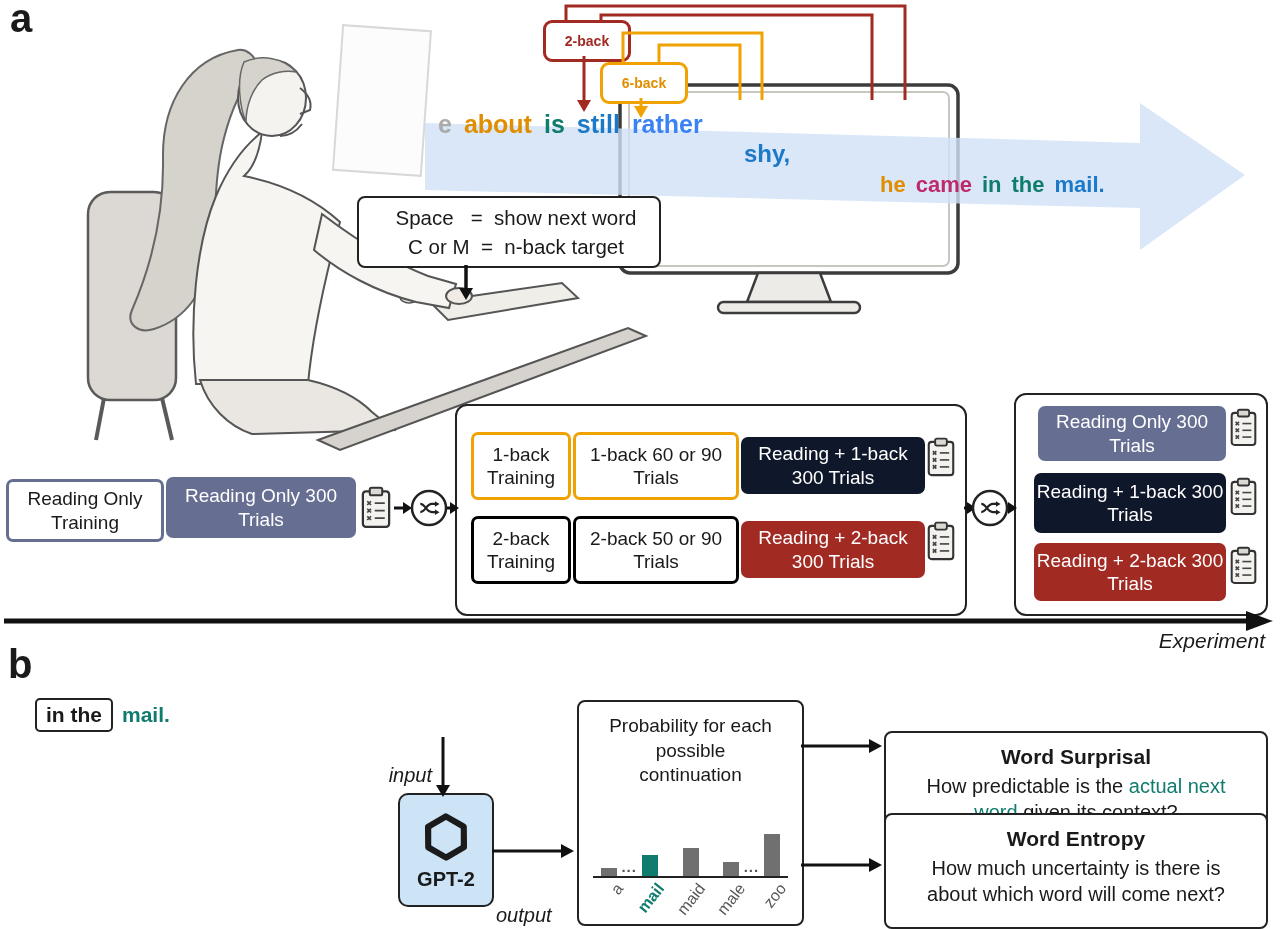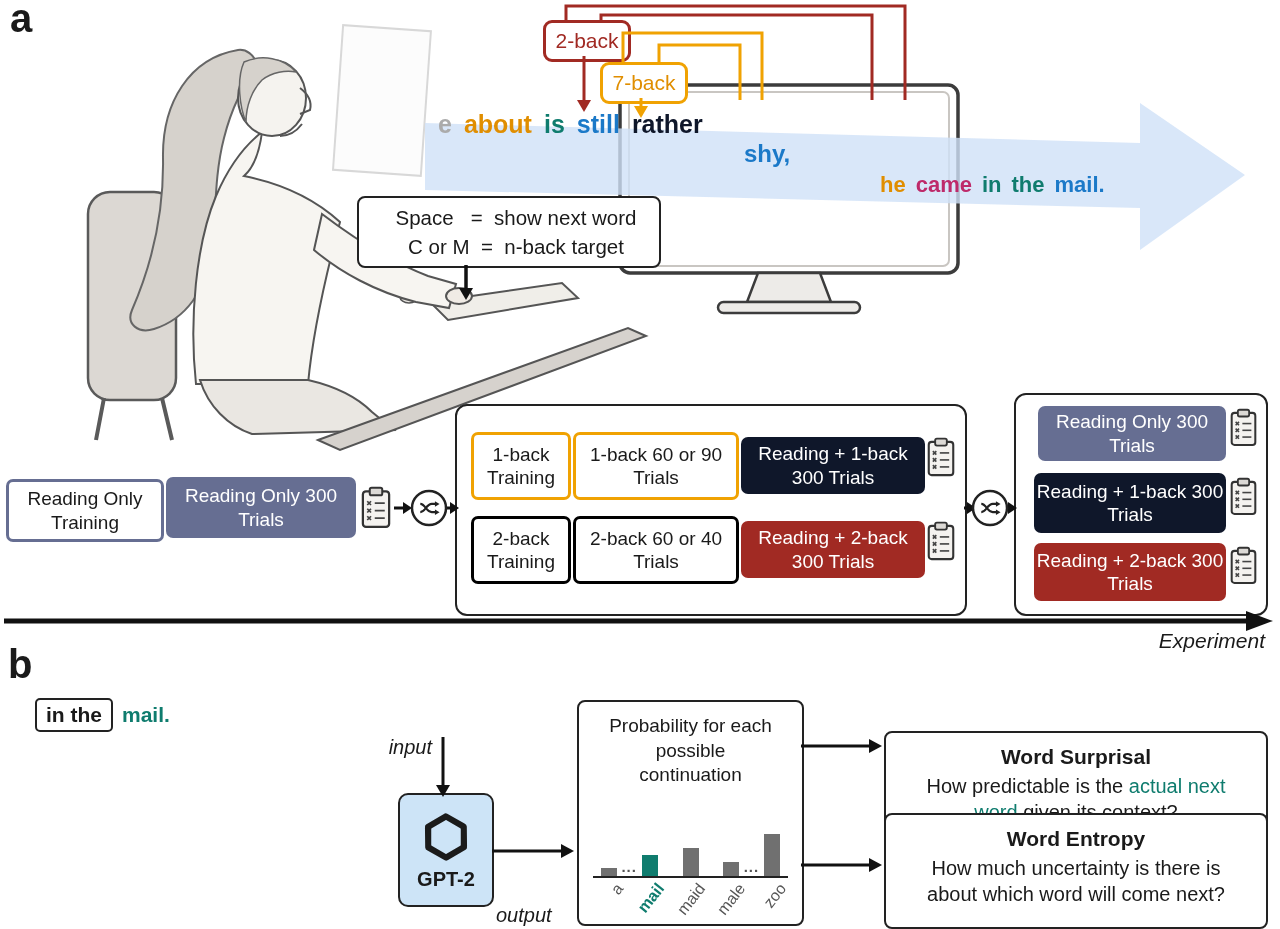--- a/index.html
+++ b/index.html
@@ -8,21 +8,21 @@
   svg.layer{position:absolute;left:0;top:0;pointer-events:none;}
   #bg-svg{z-index:0;}
   #fg-svg{z-index:3;}
   .abs{position:absolute;}
   .panel-label{position:absolute;font-size:40px;font-weight:bold;z-index:2;}
   #label-a{left:10px;top:-4px;}
   #label-b{left:8px;top:642px;}
 
   
   .nback-tag{position:absolute;display:flex;align-items:center;justify-content:center;
-             font-weight:normal;font-size:21px;background:#fff;border-radius:9px;z-index:2;}
+             font-weight:bold;font-size:14px;background:#fff;border-radius:9px;z-index:2;}
   #twoback-tag{left:543px;top:20px;width:82px;height:36px;border:3.5px solid #A12A23;color:#A12A23;}
   #oneback-tag{left:600px;top:62px;width:82px;height:36px;border:3.5px solid #F0A202;color:#E08E00;}
 
   
   .words{position:absolute;display:flex;font-weight:bold;z-index:2;white-space:nowrap;}
   #sent-left{left:438px;top:110px;font-size:25px;gap:12px;}
   #monitor-word{left:744px;top:140px;font-size:24px;}
   #sent-right{left:880px;top:172px;font-size:22px;gap:10px;}
 
   
@@ -61,21 +61,21 @@
   #experiment-label{left:1090px;top:629px;width:175px;text-align:right;font-style:italic;
                     font-size:21px;z-index:2;}
 
   
   #b-sentence{left:35px;top:698px;display:flex;align-items:center;gap:9px;
               font-size:21px;font-weight:bold;z-index:2;}
   #b-sentence .faded{color:#b5b5b5;}
   #b-sentence .boxed{border:2.5px solid #222;border-radius:5px;padding:3px 9px;}
   #b-sentence .target{color:#0F7C6E;}
   .io-label{position:absolute;font-style:italic;font-size:20px;z-index:2;}
-  #input-label{left:352px;top:736px;width:80px;text-align:right;}
+  #input-label{left:352px;top:764px;width:80px;text-align:right;}
   #output-label{left:496px;top:904px;}
   #gpt2-box{left:398px;top:793px;width:92px;height:110px;background:#cde4f7;border:2.5px solid #222;
             border-radius:10px;display:flex;flex-direction:column;align-items:center;
             justify-content:center;gap:4px;z-index:2;}
   #gpt2-label{font-weight:bold;font-size:20px;}
   #prob-box{left:577px;top:700px;width:223px;height:222px;border:2.5px solid #222;border-radius:8px;
             background:#fff;z-index:2;}
   #prob-title{position:absolute;top:12px;left:0;right:0;text-align:center;font-size:19px;line-height:1.3;}
   #prob-title span{display:inline-block;width:168px;}
   #chart-area{position:absolute;left:14px;top:112px;width:195px;height:62px;border-bottom:2px solid #222;}
@@ -154,28 +154,28 @@
       <rect x="718" y="302" width="142" height="11" rx="5.5" fill="#edebe8" stroke="#3c3c3c" stroke-width="2.5"></rect>
     </g>
 
     <polygon points="425,123 1140,143 1140,103 1245,175 1140,250 1140,208 425,190" fill="#cfe1f7" opacity="0.8"></polygon>
   </svg>
 
   <div class="panel-label" id="label-a">a</div>
   <div class="panel-label" id="label-b">b</div>
 
   <div class="nback-tag" id="twoback-tag">2-back</div>
-  <div class="nback-tag" id="oneback-tag">7-back</div>
+  <div class="nback-tag" id="oneback-tag">6-back</div>
 
   <div class="words" id="sent-left">
       <span style="color: rgb(171, 171, 171);">e</span>
       <span style="color: rgb(224, 142, 0);">about</span>
       <span style="color: rgb(15, 124, 110);">is</span>
       <span style="color: rgb(27, 121, 200);">still</span>
-      <span style="color: #0f172a;">rather</span>
+      <span style="color: #3b82f6;">rather</span>
     </div>
   <div class="words" id="monitor-word">
       <span style="color: rgb(27, 121, 200);">shy,</span>
     </div>
   <div class="words" id="sent-right">
       <span style="color: rgb(224, 142, 0);">he</span>
       <span style="color: rgb(190, 42, 106);">came</span>
       <span style="color: rgb(15, 124, 110);">in</span>
       <span style="color: rgb(15, 124, 110);">the</span>
       <span style="color: rgb(27, 121, 200);">mail.</span>
@@ -187,21 +187,21 @@
   </div>
 
   <div class="fbox slate-border" id="box-read-train">Reading Only Training</div>
   <div class="fbox fill slate-fill" id="box-read-block">Reading Only 300 Trials</div>
 
   <div class="group" id="group1">
     <div class="fbox orange-border" id="g1-1train">1-back Training</div>
     <div class="fbox orange-border" id="g1-1trials">1-back 60 or 90 Trials</div>
     <div class="fbox fill orange-fill" id="g1-1block">Reading + 1-back 300 Trials</div>
     <div class="fbox red-border" id="g1-2train">2-back Training</div>
-    <div class="fbox red-border" id="g1-2trials">2-back 60 or 40 Trials</div>
+    <div class="fbox red-border" id="g1-2trials">2-back 50 or 90 Trials</div>
     <div class="fbox fill red-fill" id="g1-2block">Reading + 2-back 300 Trials</div>
   </div>
 
   <div class="group" id="group2">
     <div class="fbox fill slate-fill" id="g2-read">Reading Only 300 Trials</div>
     <div class="fbox fill orange-fill" id="g2-1back">Reading + 1-back 300 Trials</div>
     <div class="fbox fill red-fill" id="g2-2back">Reading + 2-back 300 Trials</div>
   </div>
 
   <div class="abs" id="experiment-label">Experiment</div>

